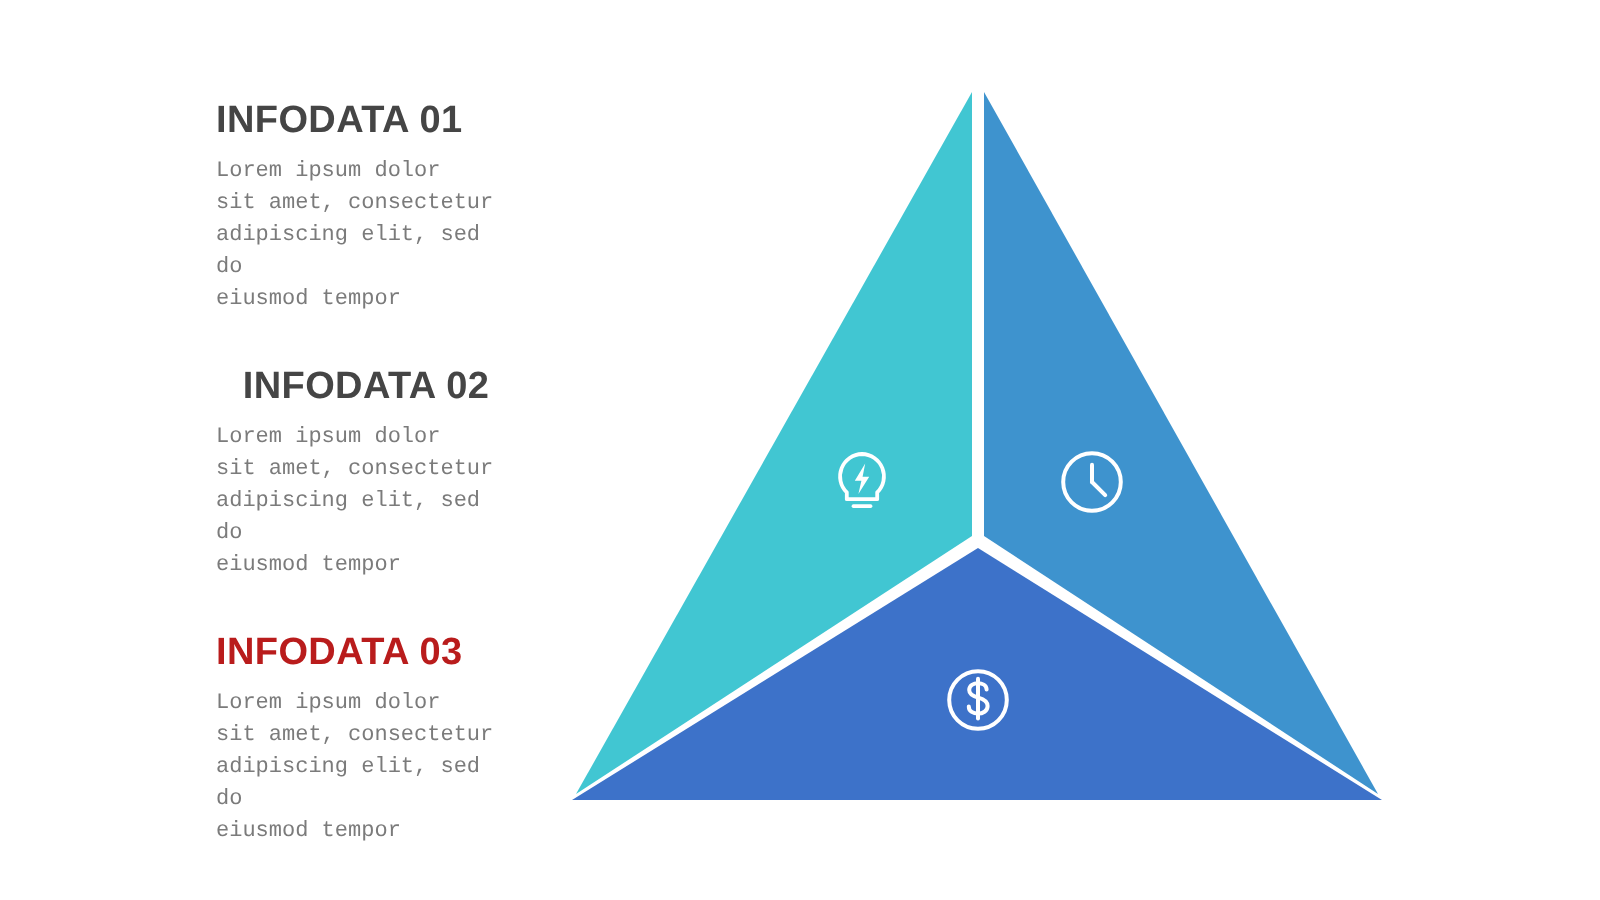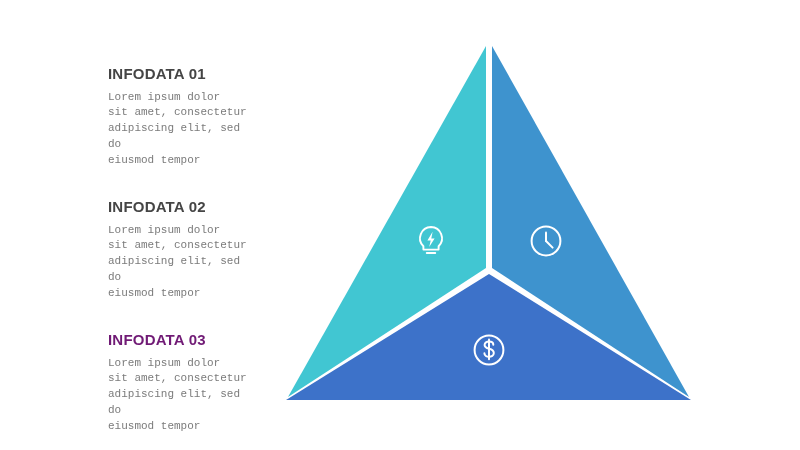--- a/index.html
+++ b/index.html
@@ -26,25 +26,25 @@
     position: absolute;
     left: 108px;
     width: 150px;
   }
   .block-1 { top: 50px; }
   .block-2 { top: 183px; }
   .block-3 { top: 316px; }
 
   .block-title {
     font-family: "Liberation Sans", sans-serif;
-    font-size: 15px;
+    font-size: 19px;
     font-weight: bold;
     color: #454545;
     letter-spacing: 0.2px;
-    margin: 16px 0 7px 0;
+    margin: 1px 0 7px 0;
     line-height: 1.1;
   }
 
   .block-body {
     font-family: Liberation Mono, monospace;
     font-size: 11px;
     font-weight: normal;
     color: #7b7b7b;
     line-height: 1.45;
     margin: 0;
@@ -71,29 +71,29 @@
 
   <div class="text-block block-1">
     <div class="block-title" style="color: rgb(69, 69, 69);">INFODATA 01</div>
     <div class="block-body" style="color: rgb(123, 123, 123);">Lorem ipsum dolor
 sit amet, consectetur
 adipiscing elit, sed do
 eiusmod tempor</div>
   </div>
 
   <div class="text-block block-2">
-    <div class="block-title" style="color: rgb(69, 69, 69);">INFODATA 02</div>
+    <div class="block-title" style="color: rgb(69, 69, 69); text-align: center;">INFODATA 02</div>
     <div class="block-body" style="color: rgb(123, 123, 123);">Lorem ipsum dolor
 sit amet, consectetur
 adipiscing elit, sed do
 eiusmod tempor</div>
   </div>
 
   <div class="text-block block-3">
-    <div class="block-title" style="color: #701a75;">INFODATA 03</div>
+    <div class="block-title" style="color: #b91c1c;">INFODATA 03</div>
     <div class="block-body" style="color: rgb(123, 123, 123);">Lorem ipsum dolor
 sit amet, consectetur
 adipiscing elit, sed do
 eiusmod tempor</div>
   </div>
 
   <svg id="triangle-graphic" viewBox="0 0 800 450">
 
     <polygon class="seg" points="486,46 486,268 288,397" fill="#41c6d2"></polygon>
 

